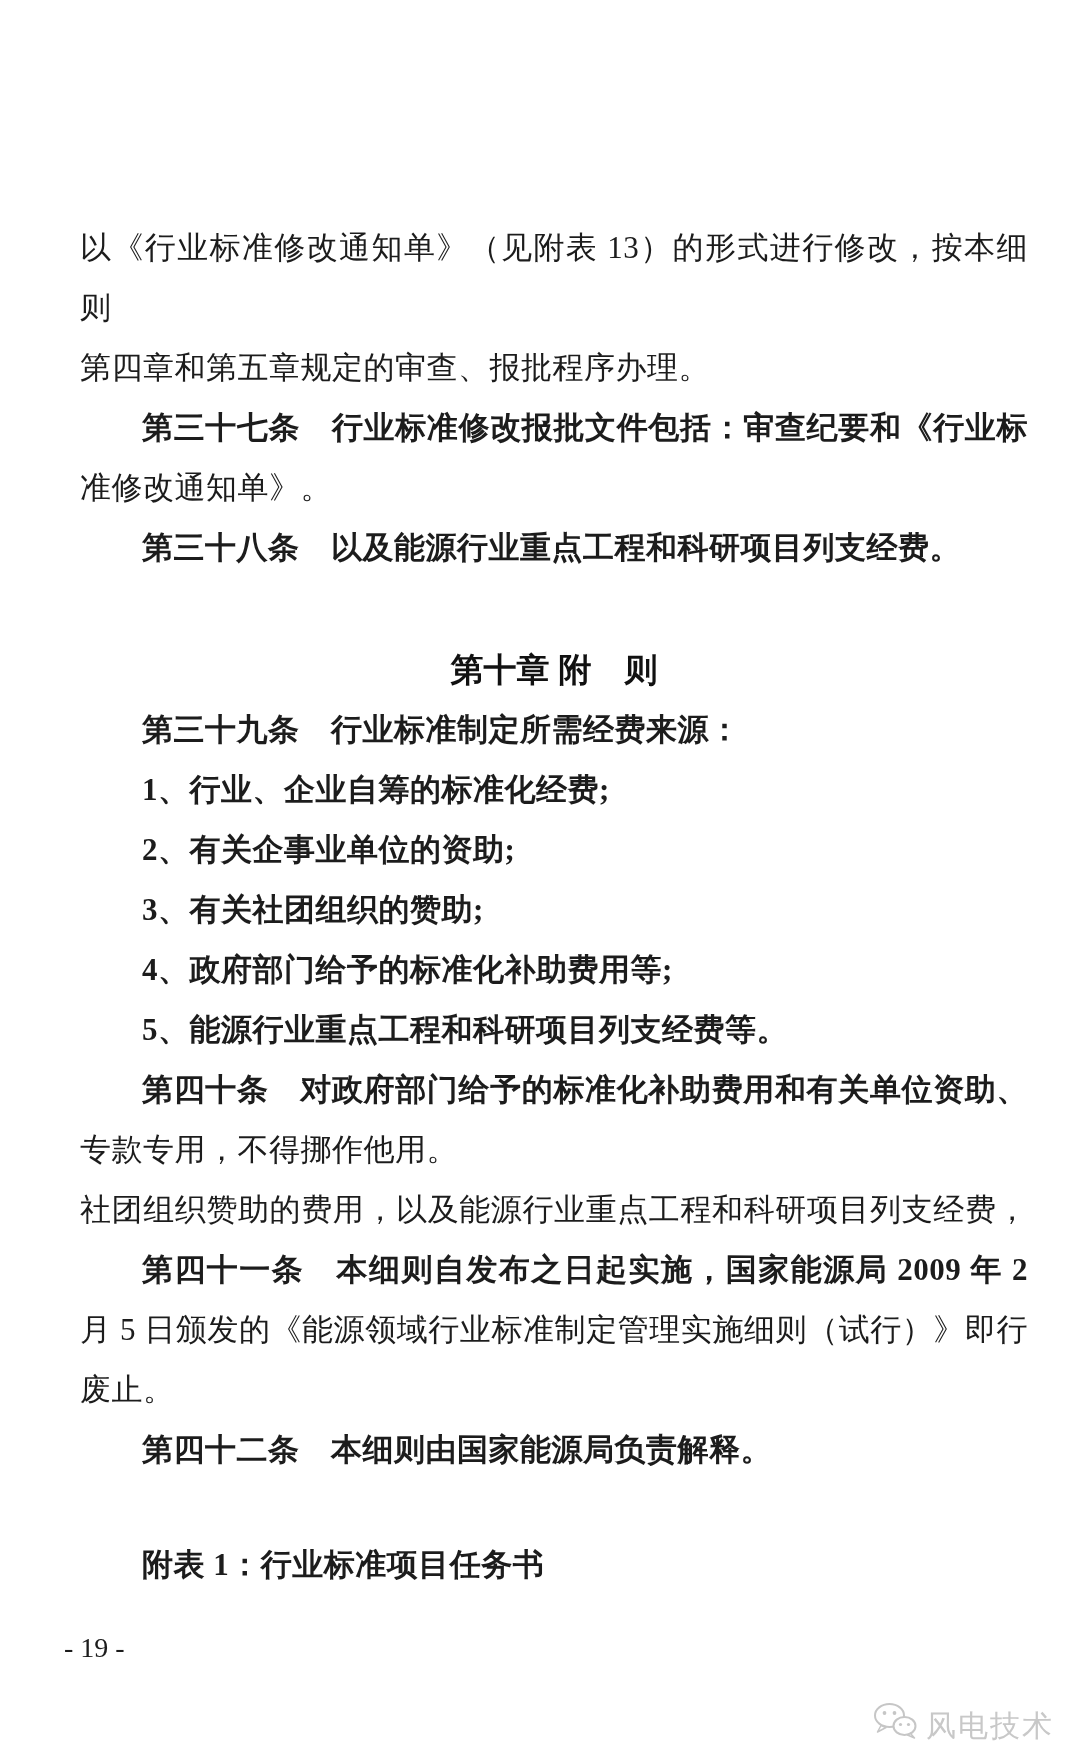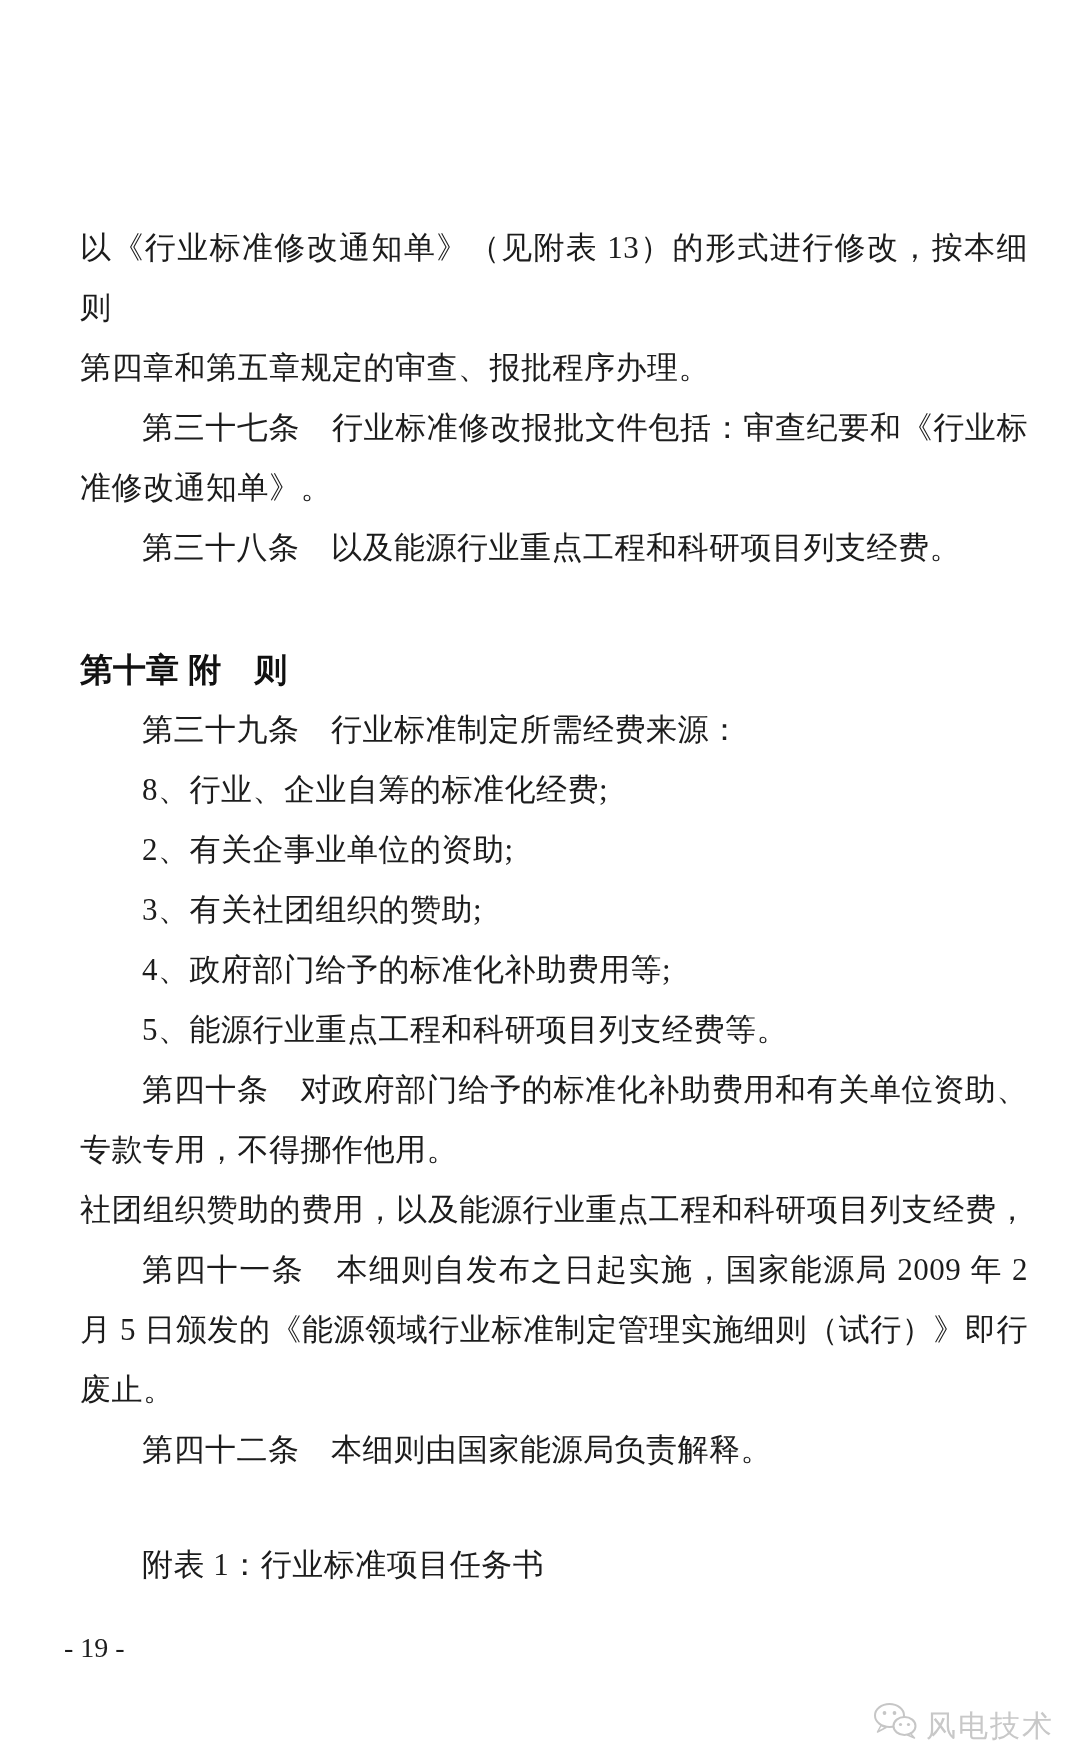--- a/index.html
+++ b/index.html
@@ -14,33 +14,33 @@
     position:absolute;
     left:80px; top:218px;
     width:948px;
     color:#1c1c1c;
   }
   .ln {
     font-size:31px;
     line-height:60px;
     letter-spacing:0.5px;
   }
-  .ind { text-indent:62px; }
+  .ind { text-indent:62px;font-weight:bold; }
   .just {
     text-align:justify;
     text-align-last:justify;
     text-justify:inter-ideograph;
   }
   .heading {
     margin-top:62px;
     font-family:"Liberation Sans","DejaVu Sans",sans-serif;
     font-weight:700;
     font-size:33px;
     line-height:60px;
-    text-align:left;
+    text-align:center;
     color:#111111;
   }
   .gap-before { margin-top:55px; }
   .footer {
     position:absolute;
     top:1628px; left:64px; width:948px;
     text-align:left;
     font-size:28px; line-height:40px;
     color:#1c1c1c;
   }
@@ -63,21 +63,21 @@
 <div class="content">
   <div class="ln just">以《行业标准修改通知单》（见附表 13）的形式进行修改，按本细则</div>
   <div class="ln">第四章和第五章规定的审查、报批程序办理。</div>
   <div class="ln ind just">第三十七条　行业标准修改报批文件包括：审查纪要和《行业标</div>
   <div class="ln">准修改通知单》。</div>
   <div class="ln ind">第三十八条　以及能源行业重点工程和科研项目列支经费。</div>
 
   <div class="heading">第十章 附　则</div>
 
   <div class="ln ind">第三十九条　行业标准制定所需经费来源：</div>
-  <div class="ln ind">8、行业、企业自筹的标准化经费;</div>
+  <div class="ln ind">1、行业、企业自筹的标准化经费;</div>
   <div class="ln ind">2、有关企事业单位的资助;</div>
   <div class="ln ind">3、有关社团组织的赞助;</div>
   <div class="ln ind">4、政府部门给予的标准化补助费用等;</div>
   <div class="ln ind">5、能源行业重点工程和科研项目列支经费等。</div>
   <div class="ln ind just">第四十条　对政府部门给予的标准化补助费用和有关单位资助、</div>
   <div class="ln">专款专用，不得挪作他用。</div>
   <div class="ln just">社团组织赞助的费用，以及能源行业重点工程和科研项目列支经费，</div>
   <div class="ln ind just">第四十一条　本细则自发布之日起实施，国家能源局 2009 年 2</div>
   <div class="ln just">月 5 日颁发的《能源领域行业标准制定管理实施细则（试行）》即行</div>
   <div class="ln">废止。</div>

